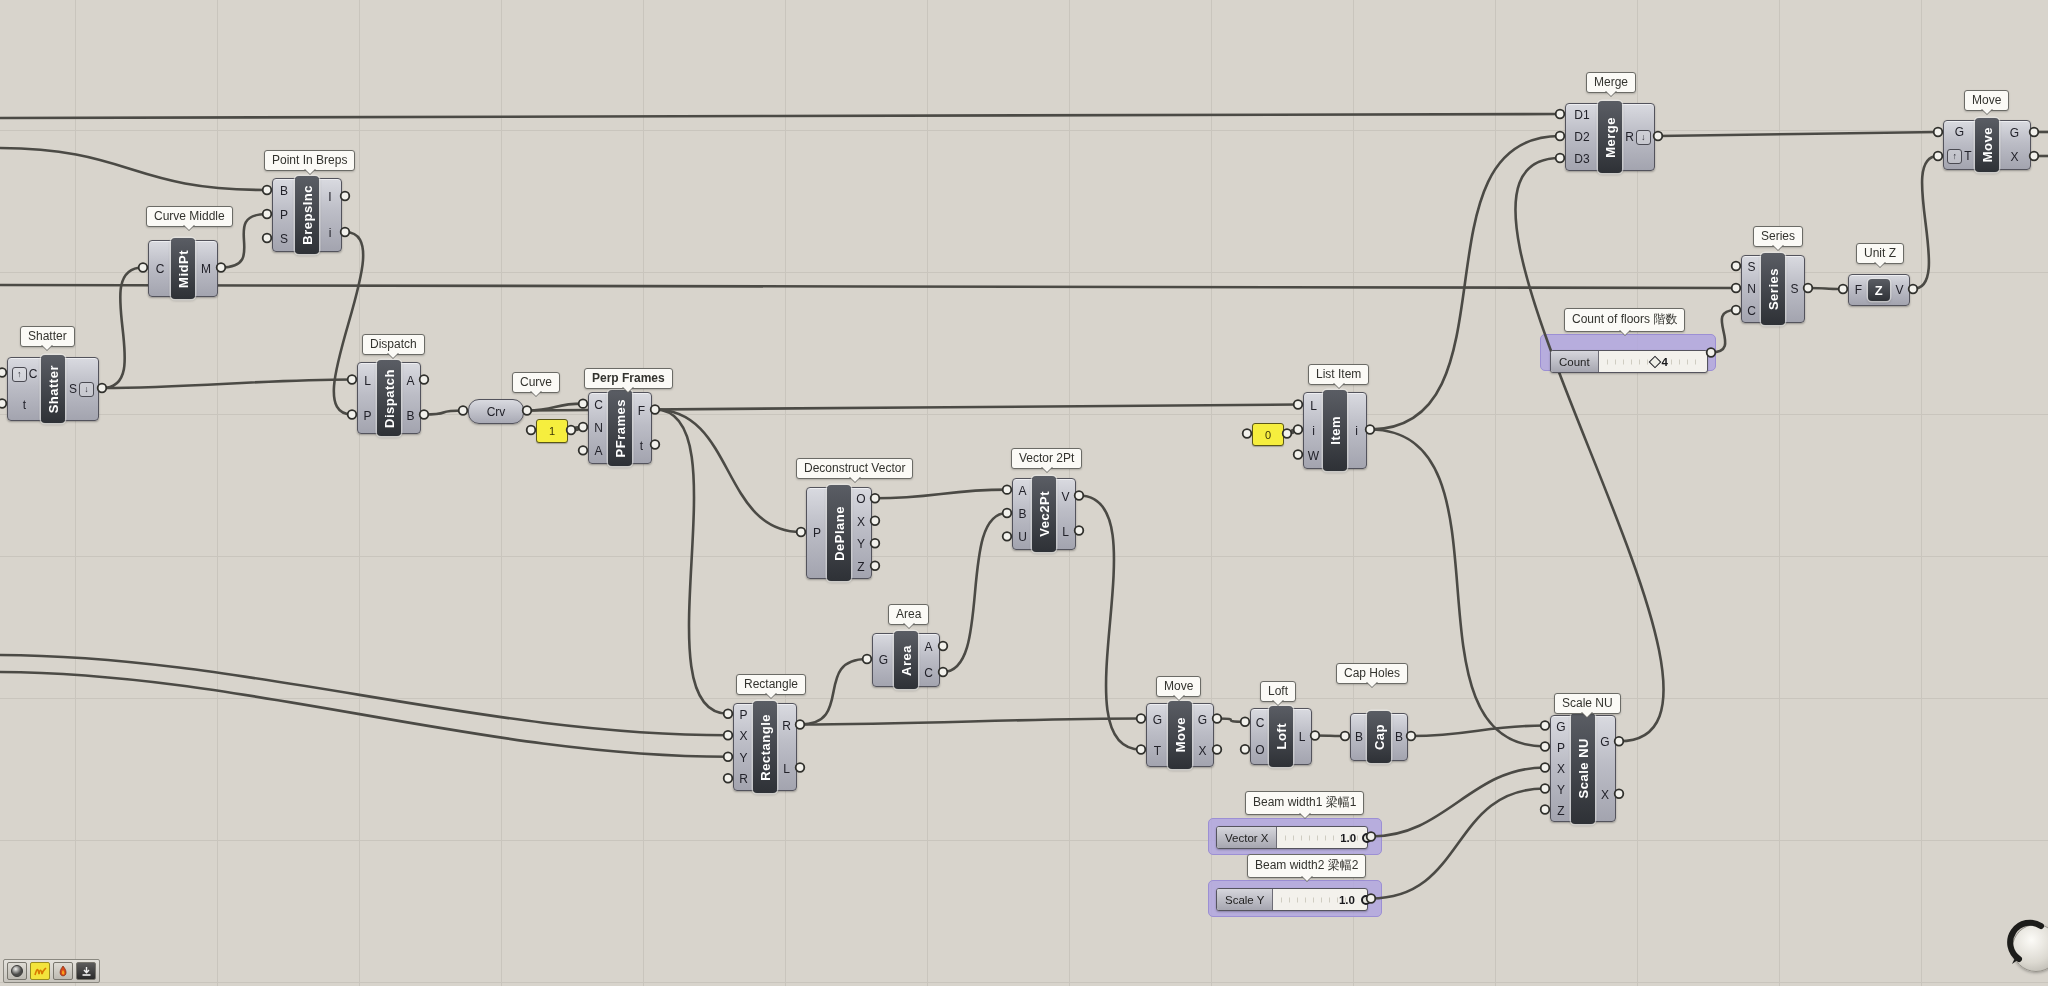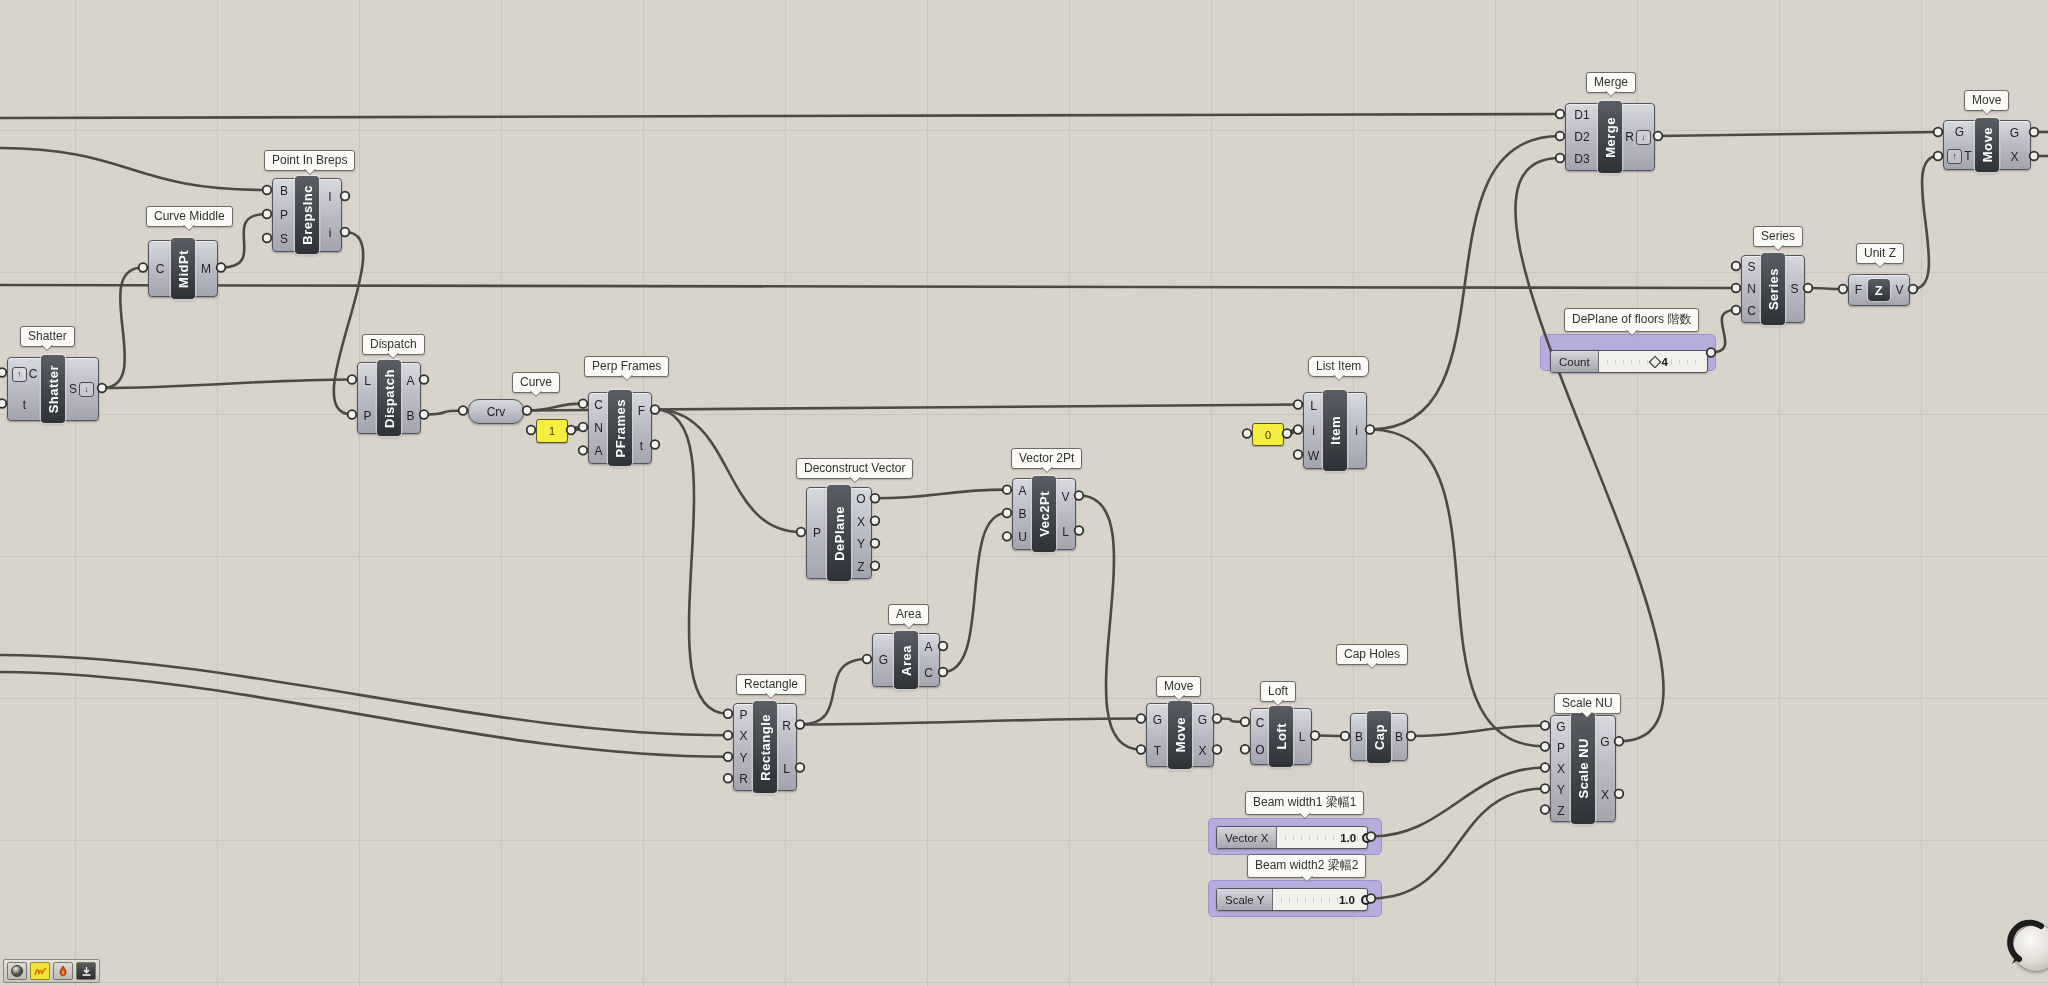--- a/index.html
+++ b/index.html
@@ -331,21 +331,21 @@
       </div>
       <div class="col">
         <div class="prow">
           <span>F</span>
         </div>
         <div class="prow">
           <span>t</span>
         </div>
       </div>
     </div>
-    <div class="tip" style="left: 584px; top: 356px; position: absolute;">Perp Frames</div>
+    <div class="tip" style="left: 584px; top: 368px; position: absolute; font-weight: bold;">Perp Frames</div>
     <div class="node" style="left: 806px; top: 487px; width: 64px; height: 90px; position: absolute;">
       <div class="col">
         <div class="prow">
           <span>P</span>
         </div>
       </div>
       <div class="plate">
         <span>DePlane</span>
       </div>
       <div class="col">
@@ -485,21 +485,21 @@
       </div>
       <div class="plate">
         <span>Cap</span>
       </div>
       <div class="col">
         <div class="prow">
           <span>B</span>
         </div>
       </div>
     </div>
-    <div class="tip" style="left: 1336px; top: 644px; position: absolute; text-align: right;">Cap Holes</div>
+    <div class="tip" style="left: 1336px; top: 663px; position: absolute; text-align: right;">Cap Holes</div>
     <div class="node" style="left: 1303px; top: 392px; width: 62px; height: 75px; position: absolute;">
       <div class="col">
         <div class="prow">
           <span>L</span>
         </div>
         <div class="prow">
           <span>i</span>
         </div>
         <div class="prow">
           <span>W</span>
@@ -507,21 +507,21 @@
       </div>
       <div class="plate">
         <span>Item</span>
       </div>
       <div class="col">
         <div class="prow">
           <span>i</span>
         </div>
       </div>
     </div>
-    <div class="tip" style="left: 1308px; top: 356px; position: absolute; border-radius: 6px;">List Item</div>
+    <div class="tip" style="left: 1308px; top: 364px; position: absolute;">List Item</div>
     <div class="panel" style="left: 1252px; top: 423px; width: 30px; height: 21px; position: absolute;">
       <span>0</span>
     </div>
     <div class="node" style="left: 1565px; top: 103px; width: 88px; height: 66px; position: absolute;">
       <div class="col">
         <div class="prow">
           <span>D1</span>
         </div>
         <div class="prow">
           <span>D2</span>
@@ -635,21 +635,21 @@
     <div class="tip" style="left: 1554px; top: 693px; position: absolute;">Scale NU</div>
     <div class="group" style="left: 1540px; top: 334px; width: 174px; height: 35px; position: absolute;"></div>
     <div class="slider" style="left: 1550px; top: 350px; width: 156px; height: 21px; position: absolute; z-index: 3;">
       <div class="sname">Count</div>
       <div class="strack">
         <div class="sticks"></div>
         <span class="sval" style="left: 58%;">4</span>
         <div class="gripd" style="left: 52%;"></div>
       </div>
     </div>
-    <div class="tip" style="left: 1564px; top: 308px; position: absolute;">DePlane of floors 階数</div>
+    <div class="tip" style="left: 1564px; top: 308px; position: absolute;">Count of floors 階数</div>
     <div class="group" style="left: 1208px; top: 818px; width: 172px; height: 35px; position: absolute;"></div>
     <div class="slider" style="left: 1216px; top: 826px; width: 150px; height: 21px; position: absolute; z-index: 3;">
       <div class="sname">Vector X</div>
       <div class="strack">
         <div class="sticks"></div>
         <span class="sval" style="left: 70%;">1.0</span>
         <div class="gripc" style="left: 94%;"></div>
       </div>
     </div>
     <div class="tip" style="left: 1245px; top: 791px; position: absolute;">Beam width1 梁幅1</div>

